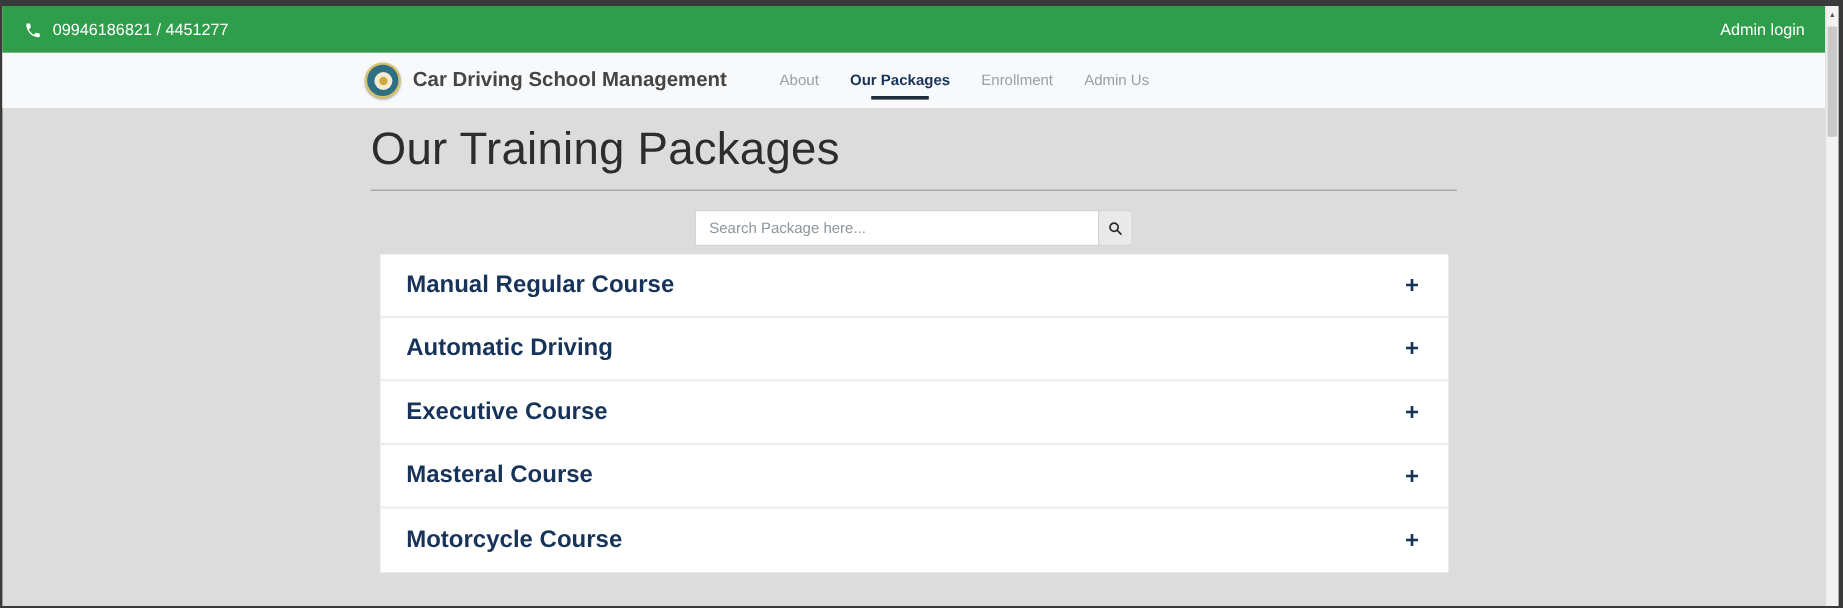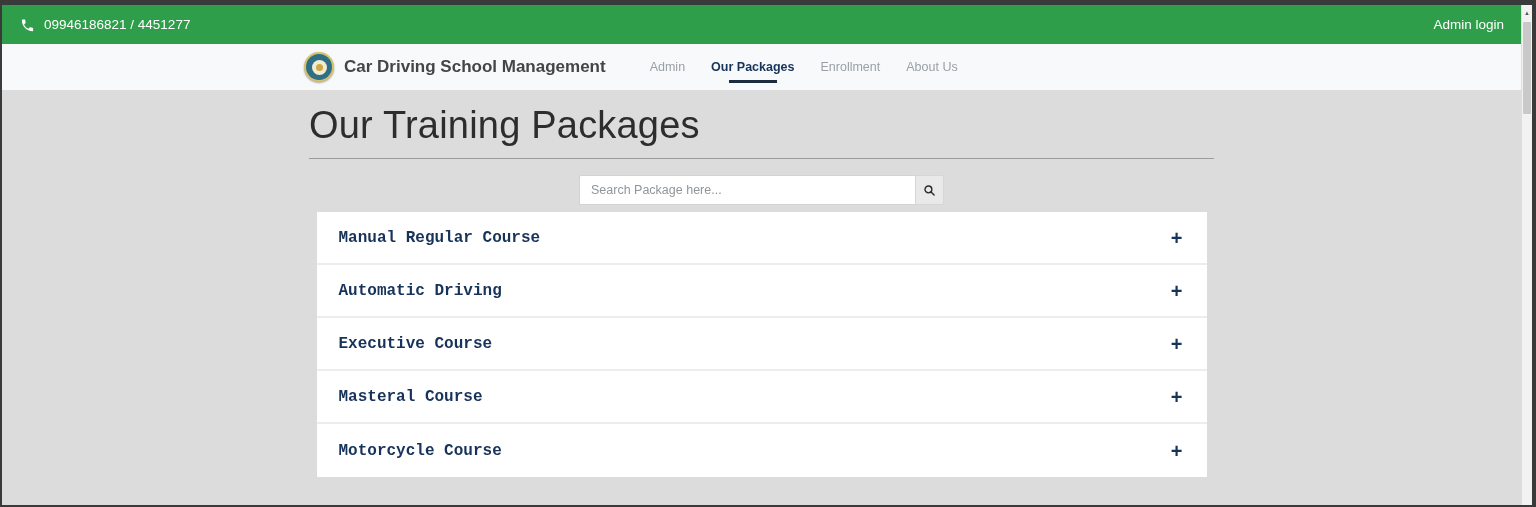--- a/index.html
+++ b/index.html
@@ -102,23 +102,22 @@
   .accordion { width:890px; margin:7px auto 0; }
   .acc-item {
     height:53px; background:#fff;
     border-bottom:2px solid #ededed;
     display:flex; align-items:center; justify-content:space-between;
     padding:0 24px 0 22px;
     cursor:pointer;
   }
   .acc-item:last-child { border-bottom:none; }
   .acc-title {
-    font-size:16px; font-weight:700;
+    font-size:20px; font-weight:700;
     color: var(--navy, #17335a);
-    font-family: Liberation Mono, monospace;
   }
   .acc-plus {
     font-size:20px; font-weight:600; line-height:1;
     color: var(--navy, #17335a);
   }
   
   .scrollbar {
     position:absolute; top:0; right:0;
     width:11px; height:100%;
     background:#f2f2f2; border-left:1px solid #dedede;
@@ -158,24 +157,24 @@
         <span class="logo">
           <span class="logo-mid">
               <span class="logo-core">
                 <span class="logo-dot"></span>
               </span>
             </span>
         </span>
         <span class="brand-text">Car Driving School Management</span>
       </div>
       <div class="nav-links">
-        <a>Admin</a>
+        <a>About</a>
         <a class="active">Our Packages</a>
         <a>Enrollment</a>
-        <a>About Us</a>
+        <a>Admin Us</a>
       </div>
     </div>
   </nav>
 
   <main class="content">
     <div class="container">
       <h1 class="page-title">Our Training Packages</h1>
       <hr class="title-divider">
 
       <div class="searchbar">

